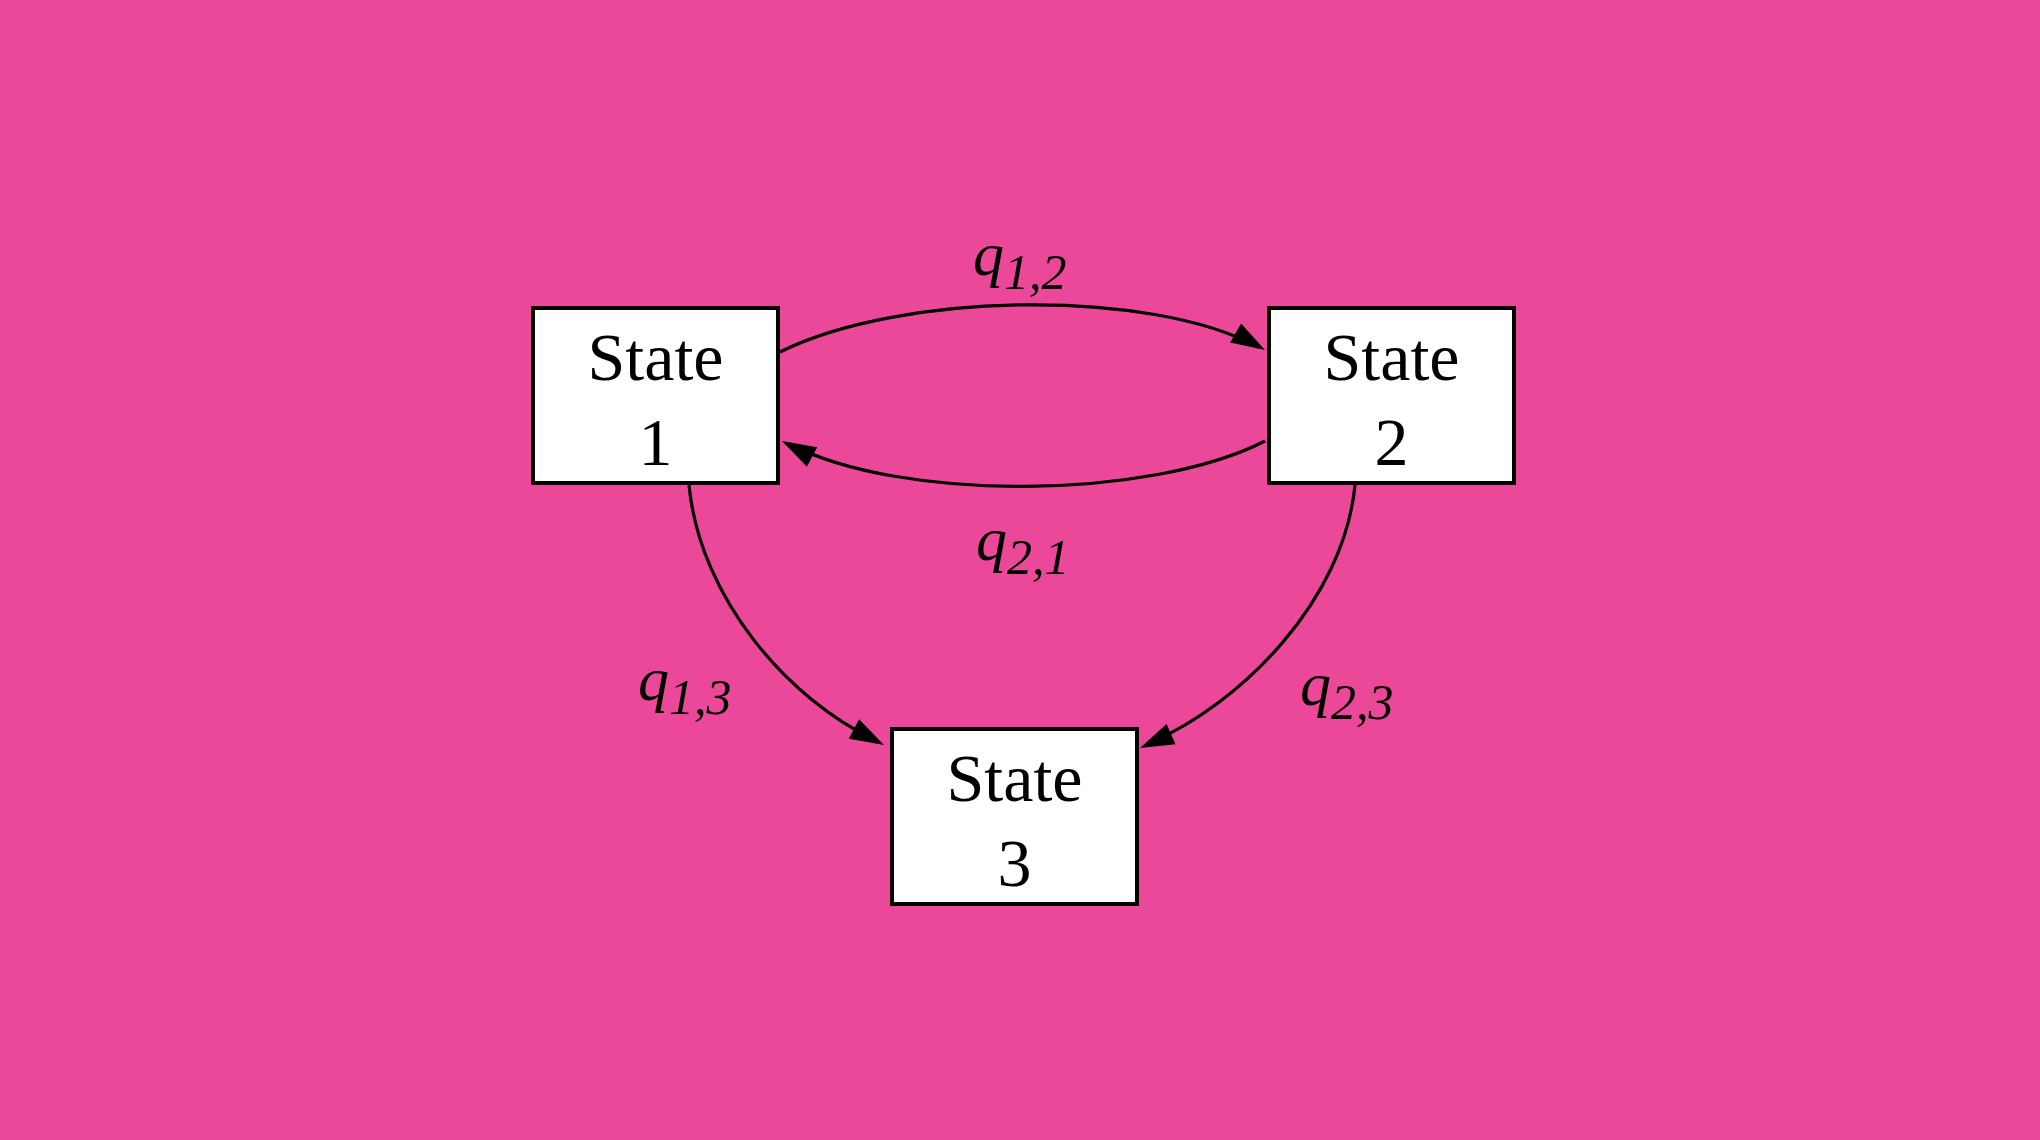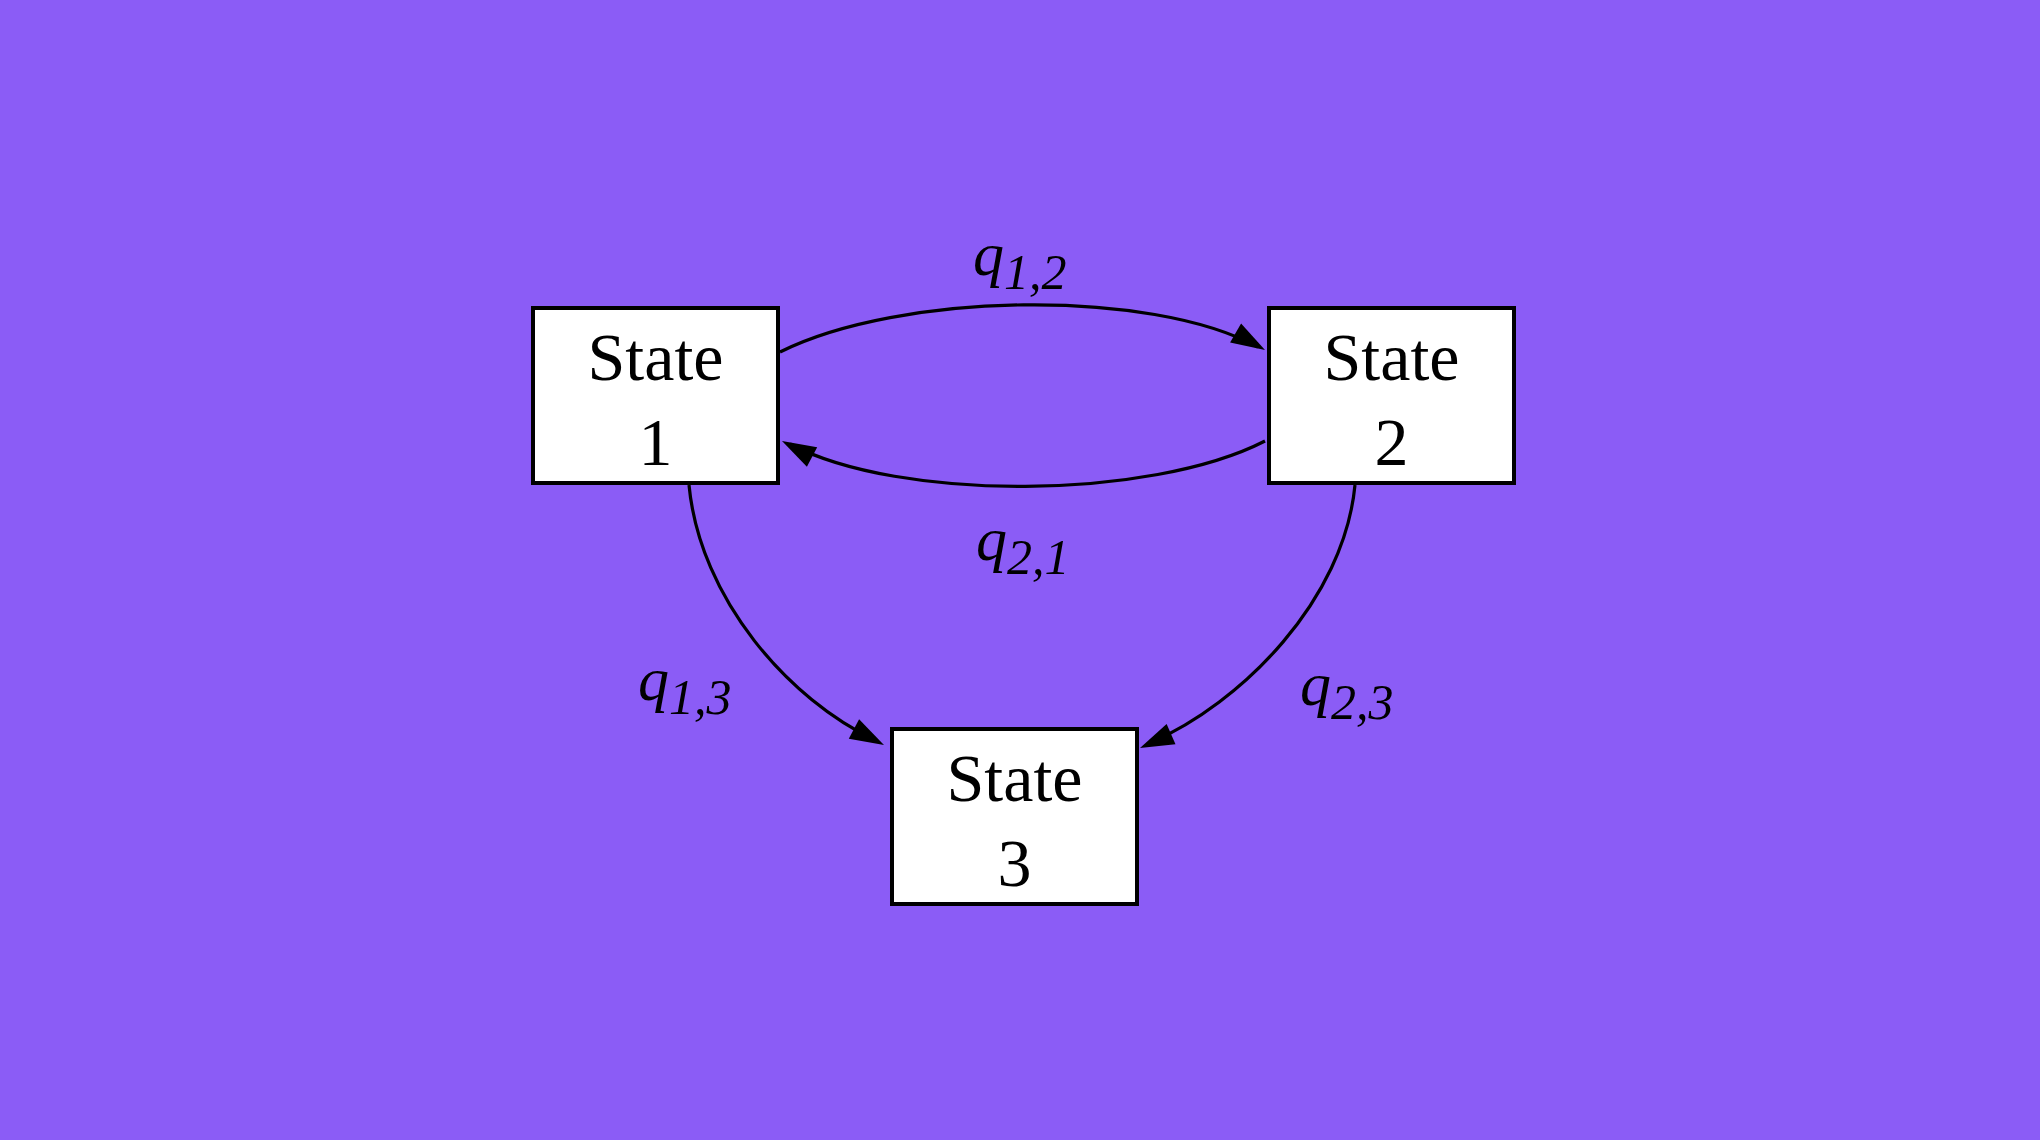--- a/index.html
+++ b/index.html
@@ -10,21 +10,21 @@
   body {
     width: 2040px;
     height: 1140px;
     overflow: hidden;
     font-family: "Liberation Serif", serif;
   }
   #diagram-canvas {
     position: relative;
     width: 2040px;
     height: 1140px;
-    background: #8b5cf6;
+    background: #ec4899;
   }
   svg#markov-diagram {
     display: block;
     width: 2040px;
     height: 1140px;
   }
   .state-box-rect {
     fill: #ffffff;
     stroke: #000000;
     stroke-width: 3.2;

